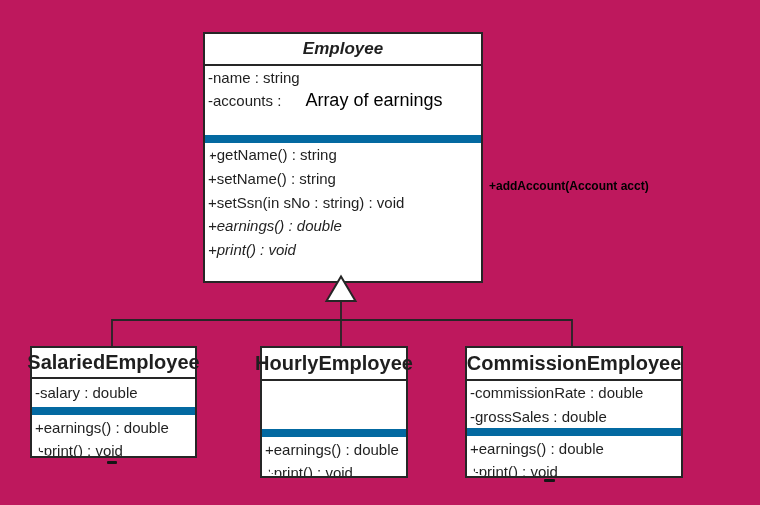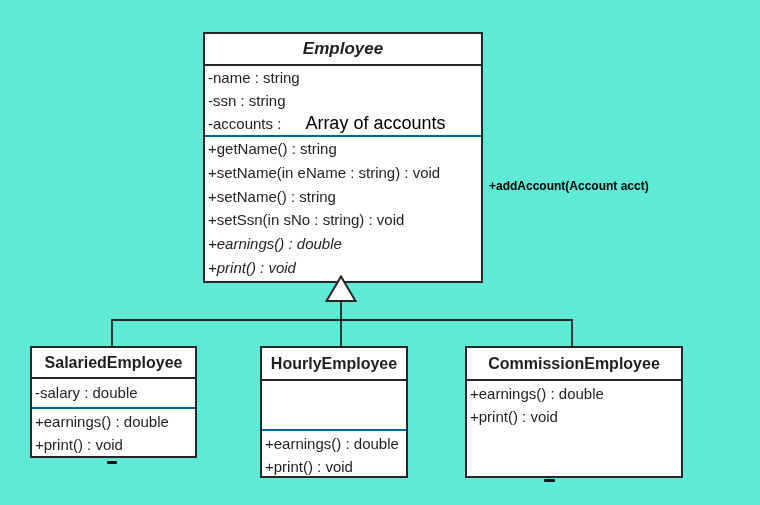--- a/index.html
+++ b/index.html
@@ -1,30 +1,30 @@
 <!DOCTYPE html>
 <html><head>
 <meta charset="utf-8">
 <style>
   html,body { margin:0; padding:0; background:#ffffff; }
   .stage {
-    position:relative; width:760px; height:505px; background:#5eead4;
+    position:relative; width:760px; height:505px; background:#be185d;
     font-family:"Liberation Sans", sans-serif; color:#1f1f1f; overflow:hidden;
   }
   .uml-box {
     position:absolute; background:#ffffff; border:2px solid #262626;
     box-sizing:border-box; display:flex; flex-direction:column;
   }
   .uml-title {
     border-bottom:2px solid #262626; display:flex; align-items:center;
-    justify-content:center; font-weight:bold; font-size:16px; flex:none;
+    justify-content:center; font-weight:bold; font-size:20px; flex:none;
   }
   .uml-title.abstract { font-style:italic; font-size:17px; }
-  .compartment { border-bottom:2px solid #0369a1; flex:none; overflow:hidden; }
-  .compartment.last { border-bottom:none; flex:1; }
+  .compartment { border-bottom:8px solid #0369a1; flex:none; overflow:hidden; }
+  .compartment.last { border-bottom:none; flex:1;border-radius:29px; }
   .row { padding-left:3px; white-space:nowrap; font-size:15px; }
   .row.italic { font-style:italic; }
   .note {
     font-size:18px; margin-left:24px; color:#000000; font-weight:normal;
   }
   .annotation {
     position:absolute; font-weight:bold; font-size:12px; color:#000000;
     white-space:nowrap;
   }
   .connector { position:absolute; left:0; top:0; pointer-events:none; }
@@ -32,26 +32,24 @@
 </style>
 </head>
 <body>
 
 <div class="stage">
 
   <section class="uml-box" style="left:203px;top:32px;width:280px;height:251px">
     <header class="uml-title abstract" style="height:30px">Employee</header>
     <div class="compartment" style="height:69px">
       <div class="row" style="line-height:23px">-name : string</div>
-      <div class="row" style="line-height:23px">-ssn : string</div>
-      <div class="row" style="line-height:23px"><span>-accounts :</span><span class="note">Array of accounts</span></div>
+      <div class="row" style="line-height:23px"><span>-accounts :</span><span class="note">Array of earnings</span></div>
     </div>
     <div class="compartment last">
       <div class="row" style="line-height:23.8px">+getName() : string</div>
-      <div class="row" style="line-height:23.8px">+setName(in eName : string) : void</div>
       <div class="row" style="line-height:23.8px">+setName() : string</div>
       <div class="row" style="line-height:23.8px">+setSsn(in sNo : string) : void</div>
       <div class="row italic" style="line-height:23.8px">+earnings() : double</div>
       <div class="row italic" style="line-height:23.8px">+print() : void</div>
     </div>
   </section>
 
   <div class="annotation" style="left:489px;top:179px">+addAccount(Account acct)</div>
 
   <section class="uml-box" style="left:30px;top:346px;width:167px;height:112px">
@@ -70,20 +68,24 @@
     <div class="compartment" style="height:48px">
     </div>
     <div class="compartment last">
       <div class="row" style="line-height:23px;padding-top:1px">+earnings() : double</div>
       <div class="row" style="line-height:23px">+print() : void</div>
     </div>
   </section>
 
   <section class="uml-box" style="left:465px;top:346px;width:218px;height:132px">
     <header class="uml-title" style="height:31px">CommissionEmployee</header>
+    <div class="compartment" style="height:47px">
+      <div class="row" style="line-height:23.5px">-commissionRate : double</div>
+      <div class="row" style="line-height:23.5px">-grossSales : double</div>
+    </div>
     <div class="compartment last">
       <div class="row" style="line-height:23px;padding-top:1px">+earnings() : double</div>
       <div class="row" style="line-height:23px">+print() : void</div>
     </div>
   </section>
 
   <svg class="connector" width="760" height="505" viewBox="0 0 760 505">
     <path d="M112 346 L112 320 L572 320 L572 346" fill="none" stroke="#262626" stroke-width="1.8"></path>
     <line x1="341" y1="301" x2="341" y2="346" stroke="#262626" stroke-width="1.8"></line>
     <polygon points="341,276.5 326.5,301 355.5,301" fill="#ffffff" stroke="#262626" stroke-width="2"></polygon>

